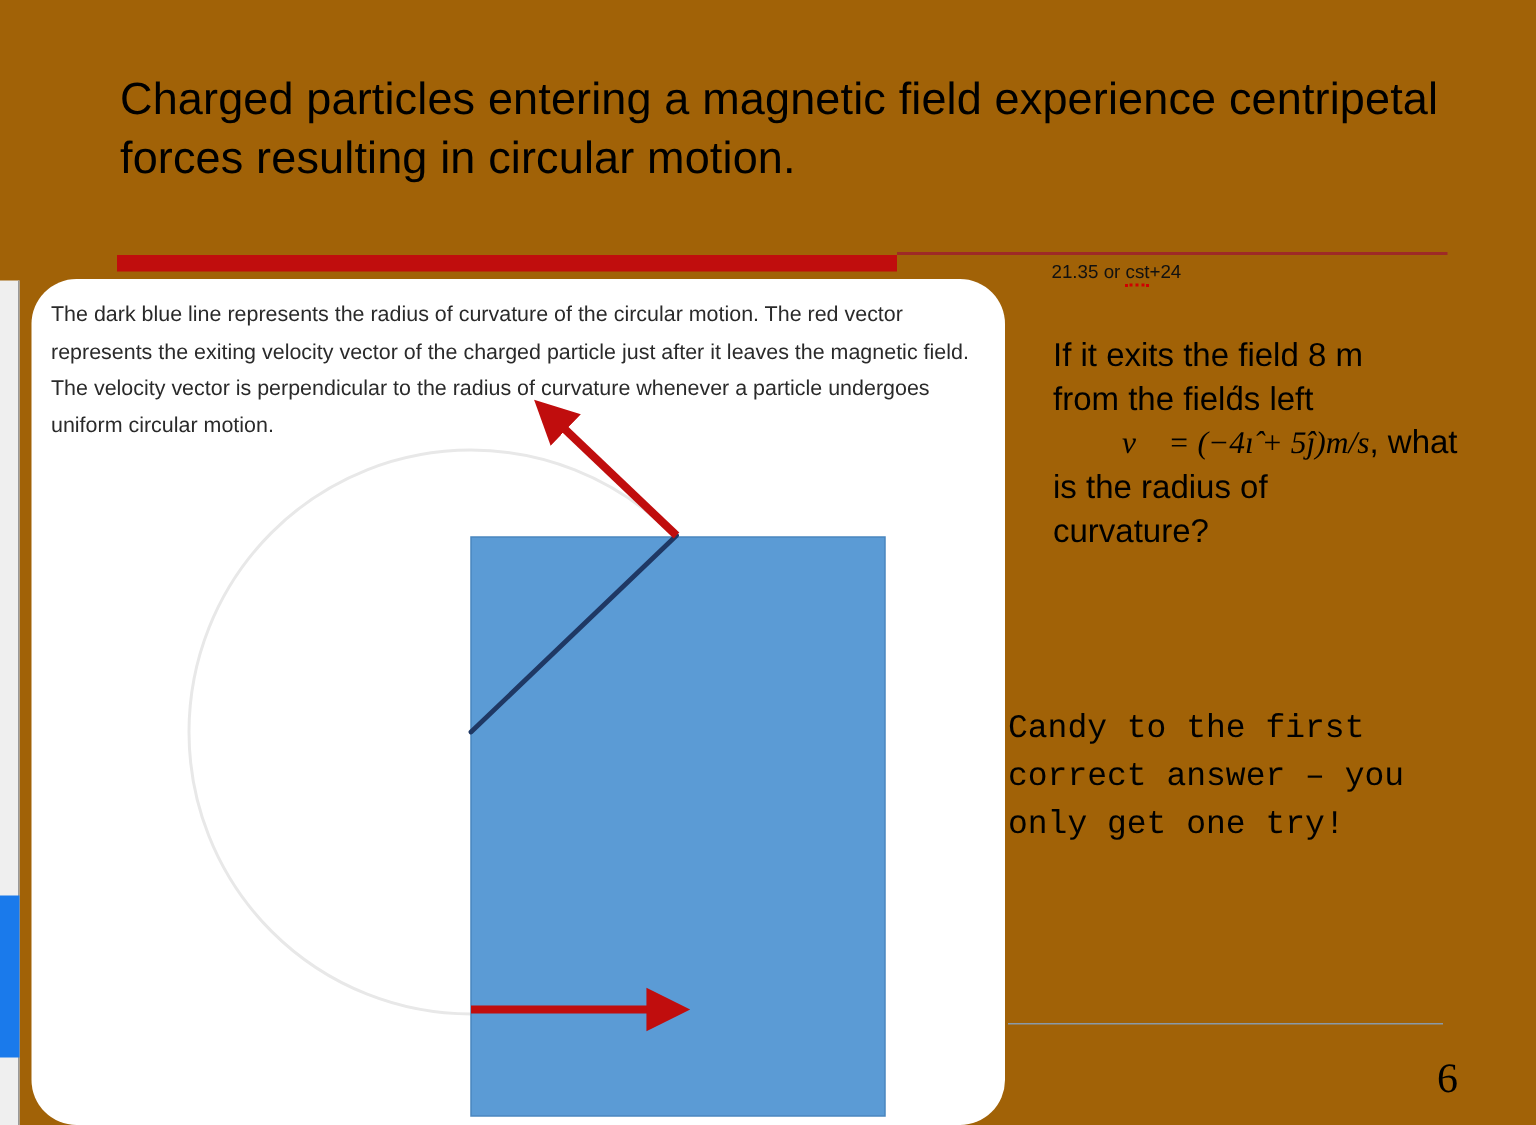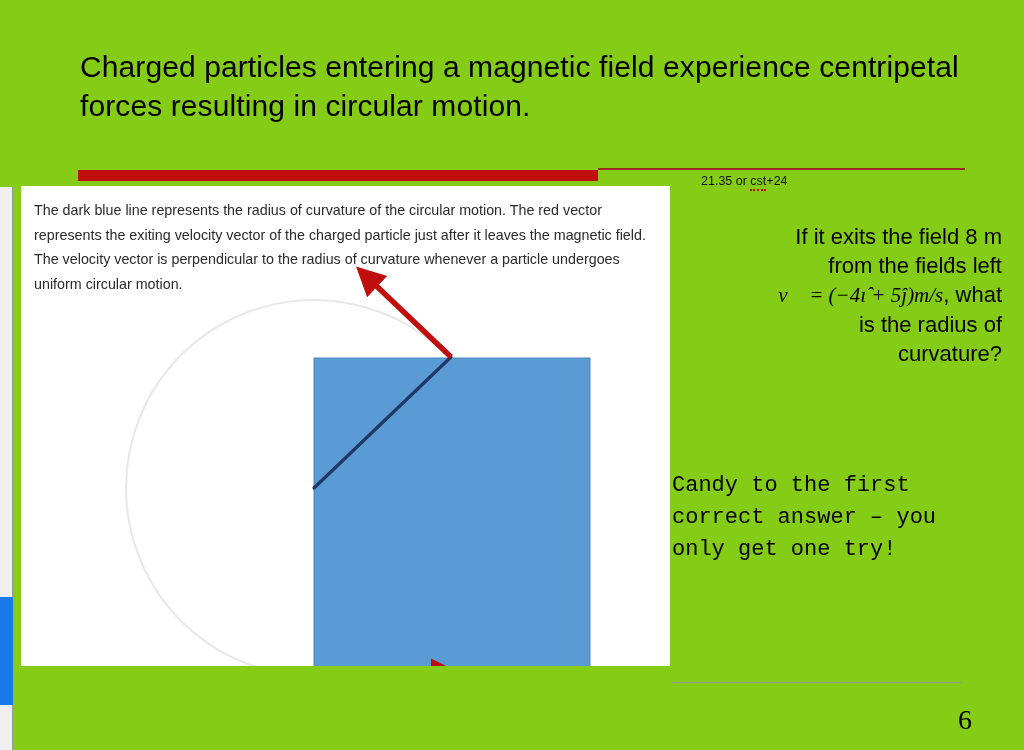--- a/index.html
+++ b/index.html
@@ -5,21 +5,21 @@
   * { box-sizing: border-box; }
   html, body {
     margin: 0; padding: 0;
     width: 1024px; height: 750px;
     overflow: hidden;
     font-family: "Liberation Sans", sans-serif;
   }
   #slide {
     position: relative;
     width: 1024px; height: 750px;
-    background: #84cc16;
+    background: #a16207;
     overflow: hidden;
   }
 
   
   #title {
     position: absolute;
     left: 80px; top: 47px;
     width: 880px;
     font-family: "Liberation Sans", sans-serif;
     font-size: 30px;
@@ -41,23 +41,24 @@
     position: absolute;
     left: 78px; top: 170px;
     width: 520px; height: 11px;
     background: #c00d0d;
   }
 
   
   #white-panel {
     position: absolute;
     left: 21px; top: 186px;
-    width: 649px; height: 480px;
+    width: 649px; height: 564px;
     background: #ffffff;
     overflow: hidden;
+    border-radius: 30px;
   }
   #caption {
     position: absolute;
     left: 13px; top: 12px;
     width: 615px;
     font-family: "Liberation Sans", sans-serif;
     font-size: 14.3px;
     line-height: 24.5px;
     color: #2a2a2a;
     text-align: left;
@@ -101,21 +102,20 @@
   }
 
   #question {
     position: absolute;
     left: 702px; top: 222px;
     width: 300px;
     font-family: "Liberation Sans", sans-serif;
     font-size: 22px;
     line-height: 29px;
     color: #000000;
-    text-align: right;
   }
   .mathline {
     font-family: "Liberation Serif", serif;
     font-style: italic;
     font-size: 21px;
     margin-left: 46px;
   }
 
   #candy {
     position: absolute;

